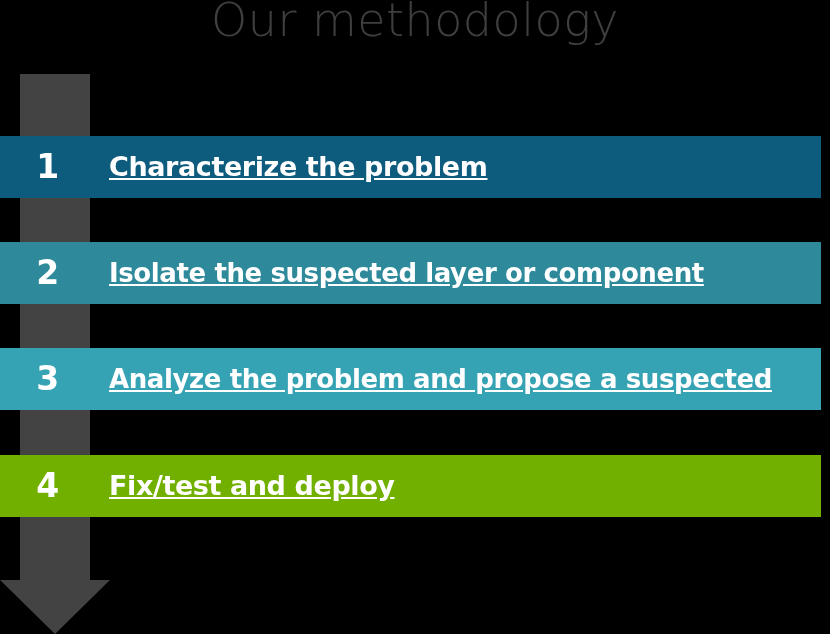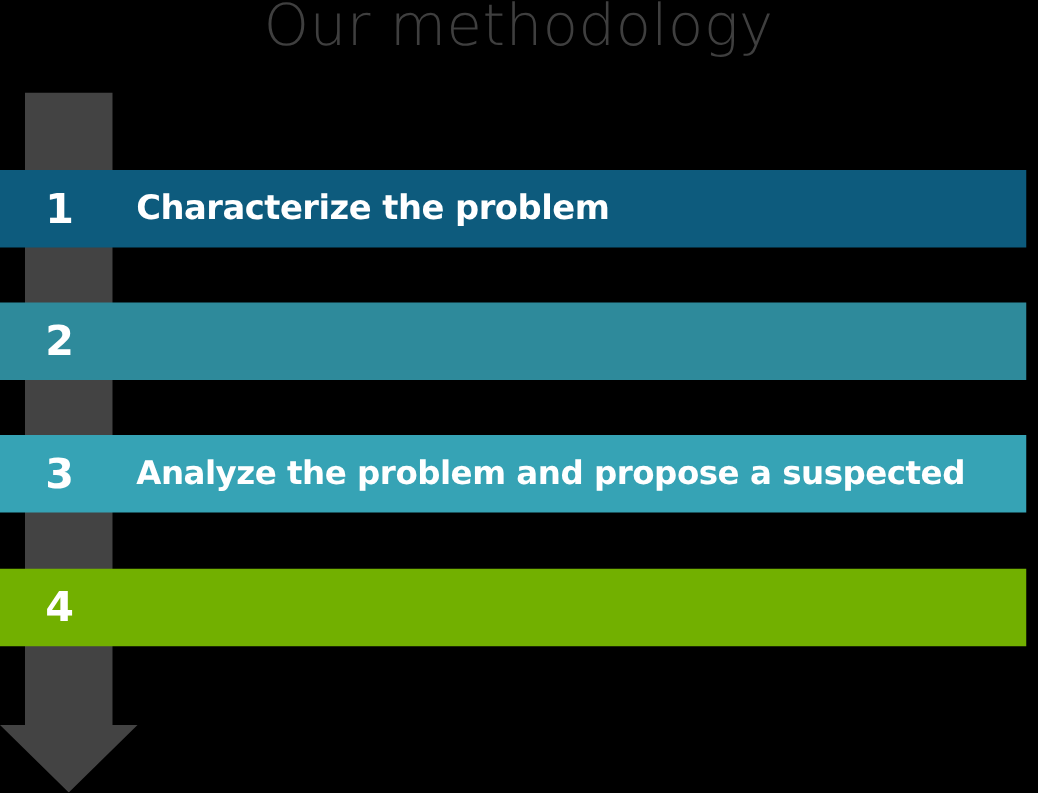--- a/index.html
+++ b/index.html
@@ -73,20 +73,21 @@
   .step-label {
     flex: 1 1 auto;
     color: #ffffff;
     font-family: "DejaVu Sans", sans-serif;
     font-weight: bold;
     font-size: 27px;
     line-height: 32px;
     letter-spacing: -0.4px;
     white-space: nowrap;
     padding-left: 14px;
+    text-decoration: underline;
   }
 
   #step-1 { top: 136px; background: #0d5b7d; }
   #step-2 { top: 242px; background: #2e8a9b; }
   #step-3 { top: 348px; background: #36a3b5; }
   #step-4 { top: 455px; background: #72b000; }
 
   #step-2 .step-label { font-size: 26px; }
   #step-3 .step-label { font-size: 26px; }
 </style>
@@ -103,24 +104,26 @@
     </svg>
   </div>
 
   <div class="step" id="step-1">
     <div class="step-num">1</div>
     <div class="step-label">Characterize the problem</div>
   </div>
 
   <div class="step" id="step-2">
     <div class="step-num">2</div>
+    <div class="step-label">Isolate the suspected layer or component</div>
   </div>
 
   <div class="step" id="step-3">
     <div class="step-num">3</div>
     <div class="step-label">Analyze the problem and propose a suspected</div>
   </div>
 
   <div class="step" id="step-4">
     <div class="step-num">4</div>
+    <div class="step-label">Fix/test and deploy</div>
   </div>
 
 </div>
 
 </body></html>

